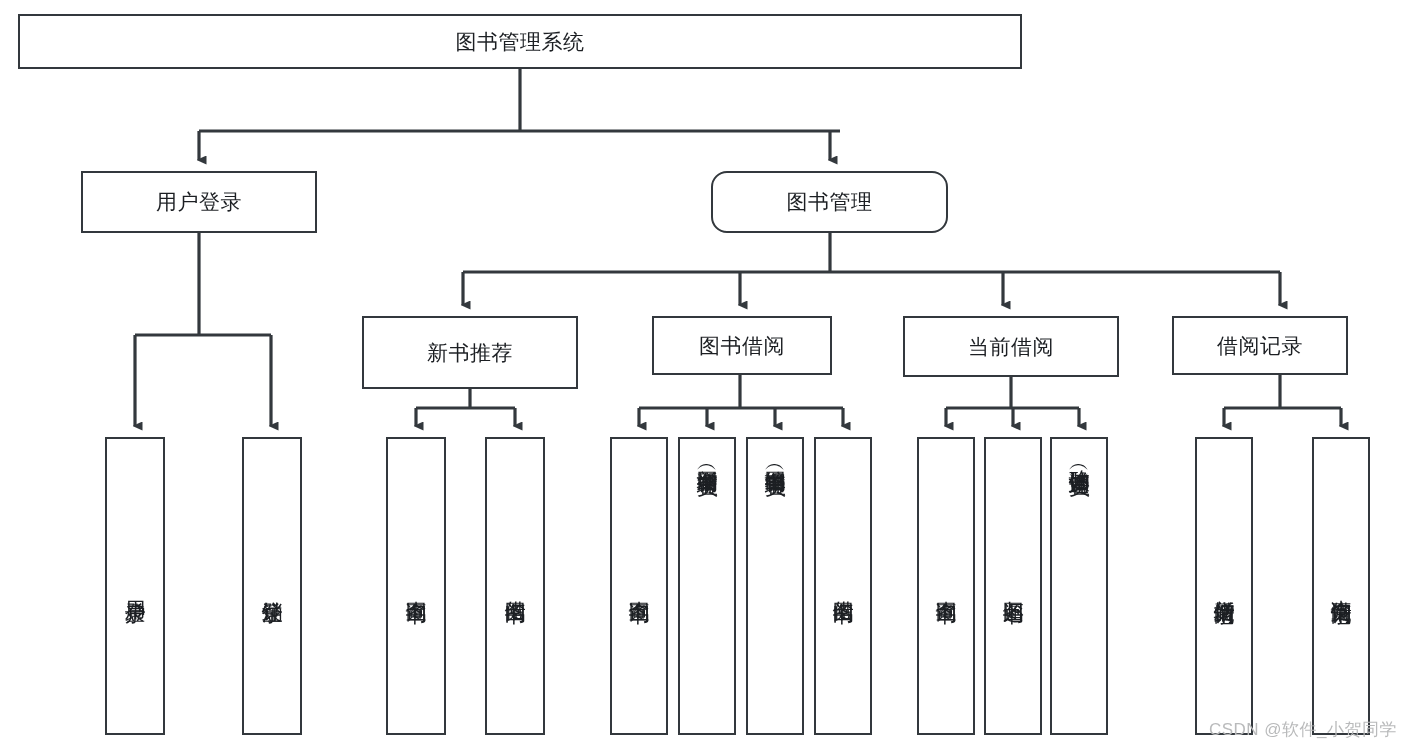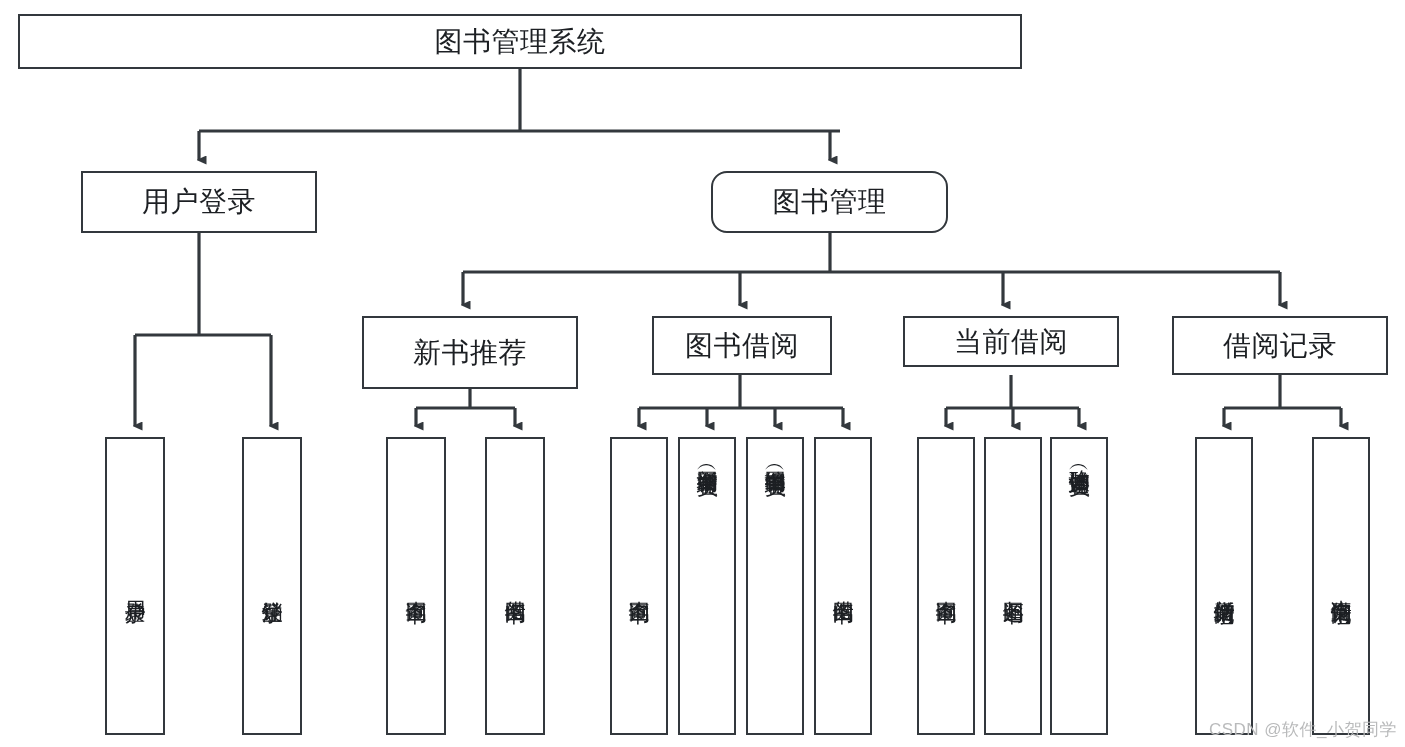--- a/index.html
+++ b/index.html
@@ -27,21 +27,21 @@
   .node-box {
     position: absolute;
     box-sizing: border-box;
     background: #ffffff;
     border: 2px solid #33383d;
     display: flex;
     align-items: center;
     justify-content: center;
   }
   .node-label-h {
-    font-size: 28px;
+    font-size: 21px;
     color: #1c1f23;
     line-height: 1.2;
     letter-spacing: 0.5px;
     white-space: nowrap;
     text-align: center;
   }
   .node-label-v {
     font-size: 21px;
     color: #1c1f23;
     line-height: 1.25;
@@ -139,24 +139,24 @@
   <div class="node-box" style="left:711px; top:171px; width:237px; height:62px;border-radius:16px;">
     <span class="node-label-h">图书管理</span>
   </div>
 
   <div class="node-box" style="left:362px; top:316px; width:216px; height:73px;">
     <span class="node-label-h">新书推荐</span>
   </div>
   <div class="node-box" style="left:652px; top:316px; width:180px; height:59px;">
     <span class="node-label-h">图书借阅</span>
   </div>
-  <div class="node-box" style="left:903px; top:316px; width:216px; height:51px;">
+  <div class="node-box" style="left:903px; top:316px; width:216px; height:61px;">
     <span class="node-label-h">当前借阅</span>
   </div>
-  <div class="node-box" style="left:1172px; top:316px; width:216px; height:59px;">
+  <div class="node-box" style="left:1172px; top:316px; width:176px; height:59px;">
     <span class="node-label-h">借阅记录</span>
   </div>
 
   <div class="node-box leaf-box centered" style="left:105px; top:437px; width:60px; height:298px;">
     <span class="node-label-v">用户登录</span>
   </div>
   <div class="node-box leaf-box centered" style="left:242px; top:437px; width:60px; height:298px;">
     <span class="node-label-v">注销登录</span>
   </div>
 

